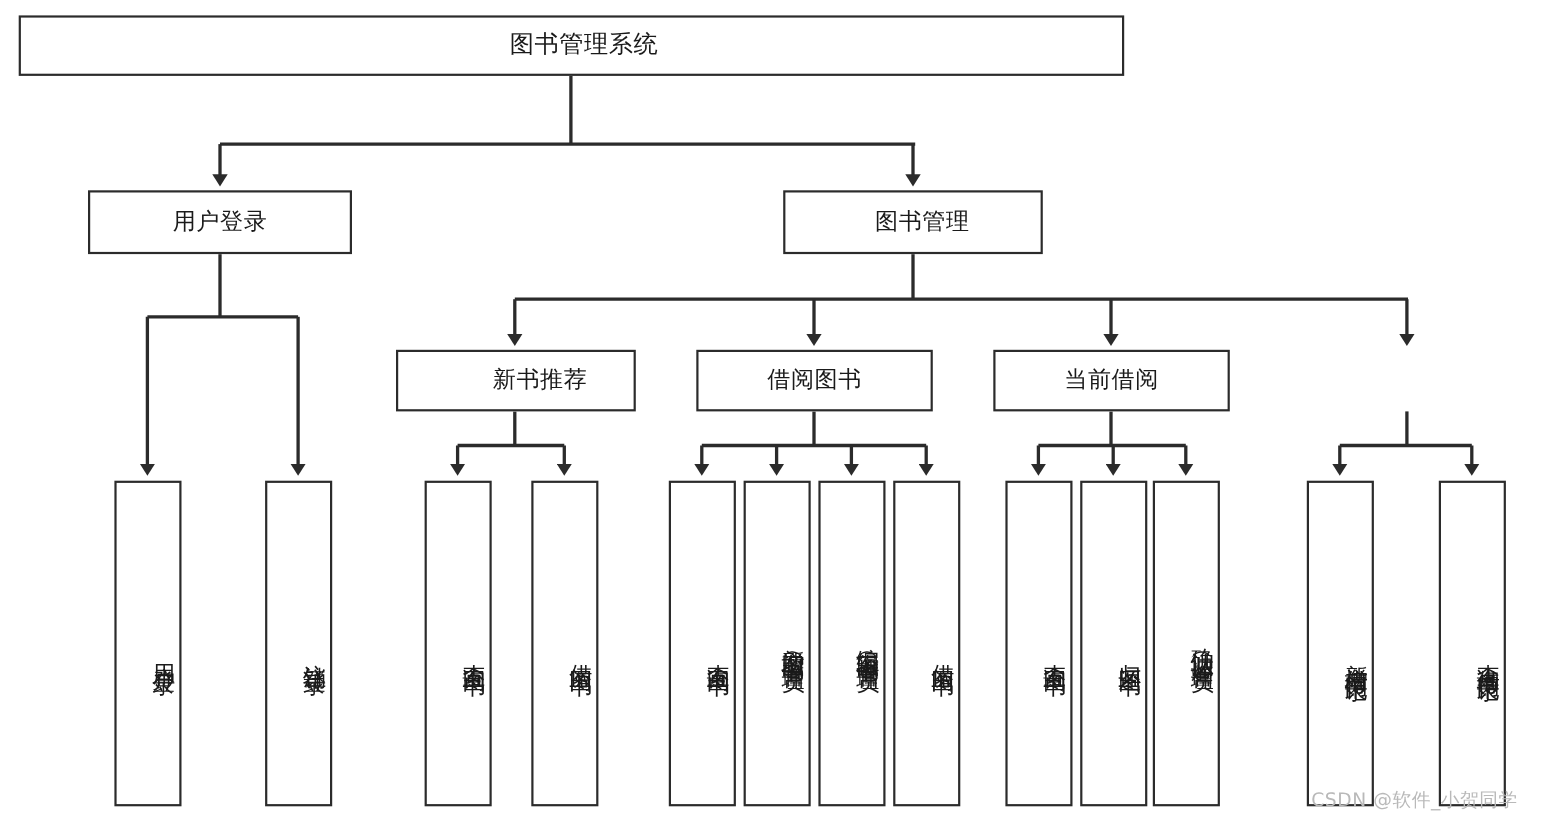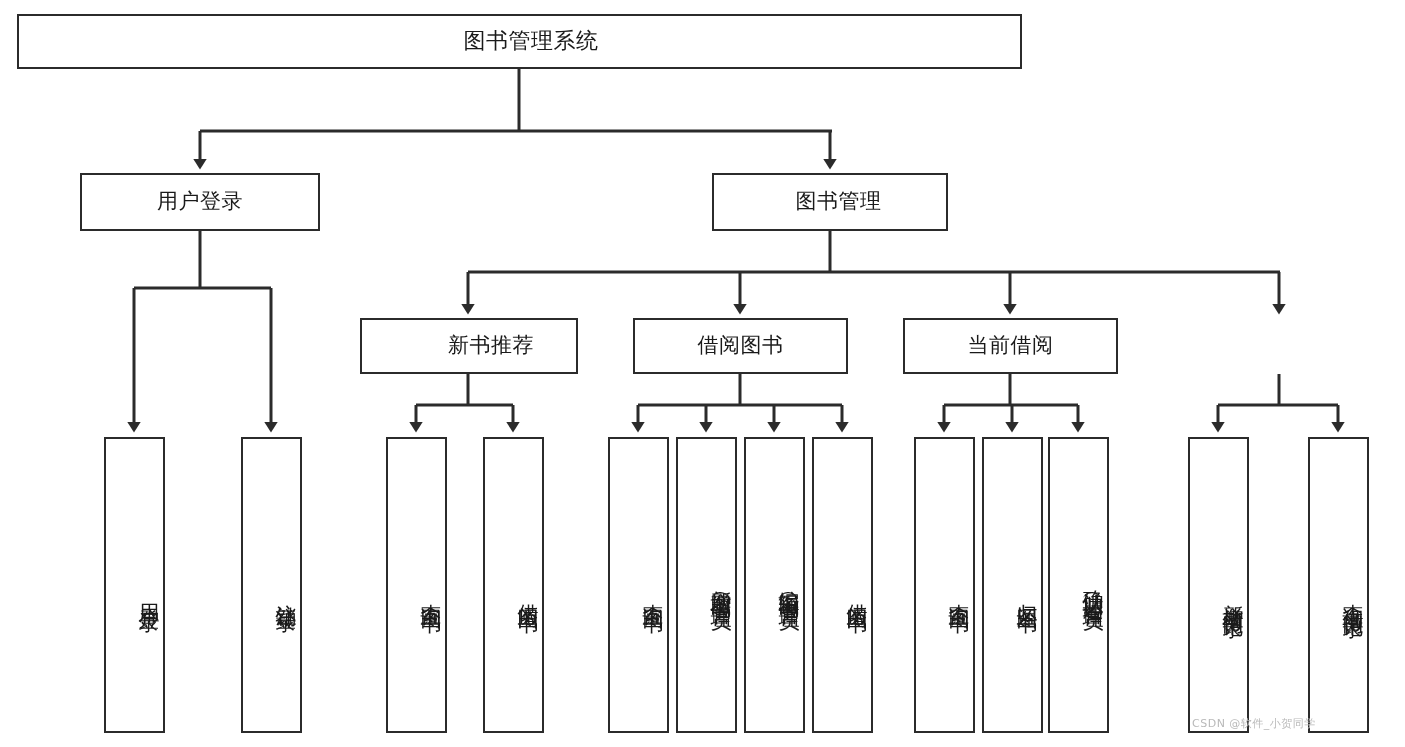--- a/index.html
+++ b/index.html
@@ -55,21 +55,21 @@
     padding-bottom: 6px;
   }
   .node.vert .vlabel {
     writing-mode: vertical-rl;
     text-orientation: upright;
     white-space: nowrap;
     letter-spacing: 3px;
   }
   .watermark {
     position: absolute;
-    font-size: 11px;
+    font-size: 17px;
     color: #b9b9b9;
     white-space: nowrap;
     letter-spacing: 0.5px;
   }
 </style>
 </head>
 <body>
 
 <div id="canvas">
 

